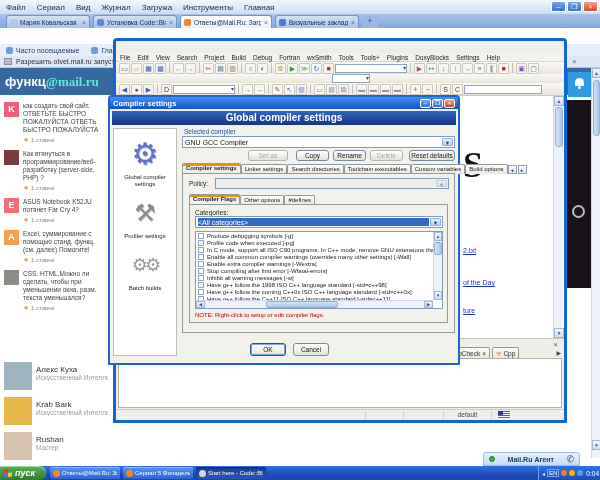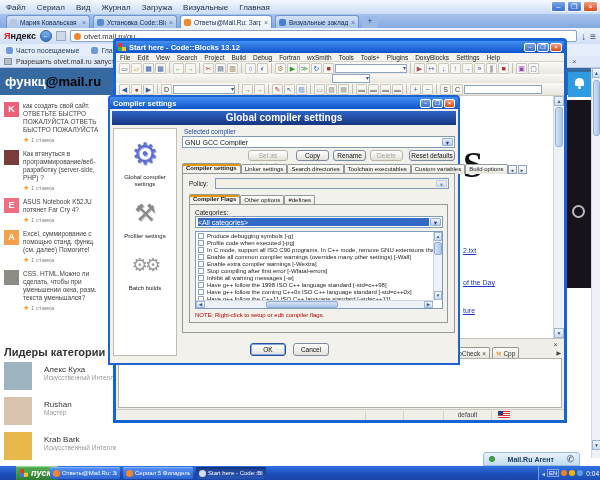--- a/index.html
+++ b/index.html
@@ -44,30 +44,30 @@
   .ff-notify { left:0; top:56px; width:600px; height:12px; background:#dfe8f7; border-bottom:1px solid #b4c6e2;
     display:flex; align-items:center; gap:4px; padding:0 4px; font-size:7px; color:#333; }
   .plugico { width:8px; height:7px; background:#b9bec6; border:1px solid #8a9099; }
   .notify-btn { position:absolute; left:516px; top:1px; width:44px; height:10px; border:1px solid #7f96b6;
     border-radius:2px; background:linear-gradient(#fff,#dde6f2); font-size:6.5px; text-align:center; line-height:9px; }
   .notify-x { position:absolute; left:572px; top:1px; font-size:8px; color:#55636f; }
 
   
   .mail-header { left:0; top:68px; width:600px; height:27px; background:#35699f; display:flex; align-items:center; padding-left:5px; }
   .mail-logo { font-size:13px; font-weight:bold; color:#fff; }
-  .mail-logo .org { color:#000000; }
+  .mail-logo .org { color:#5eead4;font-family:Liberation Serif, serif; }
   .qlist { left:0; top:98px; width:112px; }
   .qitem { display:flex; gap:4px; padding:4px 2px 2px 4px; }
   .qav { width:15px; height:15px; flex:none; color:#fff; font-size:9px; font-weight:bold; text-align:center; line-height:15px; }
   .qbody { width:84px; font-size:6.5px; line-height:8px; color:#444; }
   .qstake { margin-top:2px; color:#8a8a8a; font-size:6px; }
   .qstake .st { color:#f59a1d; font-size:7px; }
   .leaders-title { left:4px; top:346px; font-size:11px; font-weight:bold; color:#333; }
   .llist { left:4px; top:362px; width:108px; }
-  .litem { display:flex; gap:12px; margin-bottom:7px; align-items:flex-start; }
+  .litem { display:flex; gap:4px; margin-bottom:7px; align-items:flex-start; }
   .lav { width:28px; height:28px; flex:none; }
   .lname { font-size:8px; color:#333; margin-top:3px; }
   .lrank { font-size:6.5px; color:#9a9a9a; white-space:nowrap; overflow:hidden; width:72px; }
 
   .bell-sq { left:568px; top:72px; width:23px; height:25px; background:#2f9be0; }
   .bell { position:absolute; left:7px; top:6px; width:9px; height:8px; background:#fff; border-radius:5px 5px 1px 1px; }
   .bell::after { content:""; position:absolute; left:3px; top:8px; width:3px; height:3px; background:#fff; border-radius:50%; }
   .ad-dark { left:567px; top:100px; width:24px; height:188px; background:#18121a; }
   .ad-glyph { position:absolute; left:5px; top:105px; width:13px; height:13px; border:2px solid #d9d9d9; border-radius:50%; opacity:.85; }
   .page-scroll { left:591px; top:68px; width:9px; height:390px; background:#eef2f8; border-left:1px solid #cfd8e6; }
@@ -167,21 +167,21 @@
   .vscroll { position:absolute; right:0; top:0; width:9px; bottom:8px; background:#eef2f8; border-left:1px solid #cfd8e6; }
   .vthumb { position:absolute; left:0; top:10px; width:8px; height:13px; background:linear-gradient(90deg,#d5e3f7,#aac5ea); border:1px solid #93aed2; border-radius:2px; }
   .hscroll { position:absolute; left:0; right:9px; bottom:0; height:8px; background:#eef2f8; border-top:1px solid #cfd8e6; }
   .hthumb { position:absolute; left:70px; top:0; width:72px; height:7px; background:linear-gradient(#d5e3f7,#aac5ea); border:1px solid #93aed2; border-radius:2px; }
   .sbtn { background:linear-gradient(#f4f8fd,#cddcf2); border:1px solid #9fb6d6; color:#3c5a86; text-align:center; }
   .note { position:absolute; left:5px; top:107px; font-size:6px; color:#b00000; }
   .okrow .xbtn { position:absolute; height:13px; }
 
   
   .taskbar { left:0; top:466px; width:600px; height:14px; background:linear-gradient(#2f71e3,#1c4bb5 60%,#1946ab); }
-  .startbtn { position:absolute; left:16px; top:0; width:46px; height:14px; border-radius:0 8px 8px 0;
+  .startbtn { position:absolute; left:0; top:0; width:46px; height:14px; border-radius:0 8px 8px 0;
     background:linear-gradient(#58b056,#2f7d2f); display:flex; align-items:center; gap:3px; padding-left:4px;
     box-shadow:inset 0 1px 1px #9fe09d; }
   .winflag { width:8px; height:8px; display:grid; grid-template-columns:4px 4px; grid-template-rows:4px 4px; transform:skewY(-6deg); }
   .winflag i:nth-child(1){background:#e23a2e;} .winflag i:nth-child(2){background:#3fae3f;}
   .winflag i:nth-child(3){background:#3a7de2;} .winflag i:nth-child(4){background:#f5c63a;}
   .startbtn .s { color:#fff; font-size:9px; font-weight:bold; font-style:italic; }
   .tasks { position:absolute; left:50px; top:1px; display:flex; gap:3px; }
   .task { width:70px; height:12px; border-radius:2px; background:linear-gradient(#5591f5,#2e63cf);
     box-shadow:inset 0 1px 0 #8ab4f8; display:flex; align-items:center; gap:2px; padding:0 3px;
     font-size:6px; color:#fff; }
@@ -198,21 +198,21 @@
 <body>
 
 <div id="screen">
 
   <div class="abs ff-menubar">
       <span>Файл</span>
       <span>Сериал</span>
       <span>Вид</span>
       <span>Журнал</span>
       <span>Загружа</span>
-      <span>Визуальные</span>
+      <span>Инструменты</span>
       <span>Главная</span>
     </div>
   <div class="abs winbtns">
     <div class="wbtn">–</div>
     <div class="wbtn">❐</div>
     <div class="wbtn close">×</div>
   </div>
   <div class="abs ff-tabbar">
       <div class="ff-tab">
         <span class="tico" style="background: rgb(185, 198, 218);"></span>
@@ -229,31 +229,20 @@
         <span class="tlabel">Ответы@Mail.Ru: Загружа...</span>
         <span class="tclose">×</span>
       </div>
       <div class="ff-tab">
         <span class="tico" style="background: rgb(74, 127, 208);"></span>
         <span class="tlabel">Визуальные закладки</span>
         <span class="tclose">×</span>
       </div>
       <div class="newtab">+</div>
     </div>
-  <div class="abs ff-navbar">
-    <span class="yandex">Яндекс</span>
-    <span class="navcirc">←</span>
-    <span class="pageico"></span>
-    <div class="urlbox">
-      <span class="fav"></span>
-      <span>otvet.mail.ru/qu</span>
-    </div>
-    <span class="navico">↓</span>
-    <span class="navico">≡</span>
-  </div>
   <div class="abs ff-bookmarks">
       <span><span class="bmico"></span><span>Часто посещаемые</span></span>
       <span><span class="bmico"></span><span>Главная страни</span></span>
     </div>
   <div class="abs ff-notify">
     <span class="plugico"></span>
     <span>Разрешить otvet.mail.ru запустить «Qu</span>
     <span class="notify-btn">нть...</span>
     <span class="notify-x">×</span>
   </div>
@@ -276,76 +265,61 @@
       </div>
       <div class="qitem">
         <div class="qav" style="background: rgb(245, 161, 75);">A</div>
         <div class="qbody">Excel, суммирование с помощью станд. функц. (см. далее) Помогите!<div class="qstake"><span class="st">★</span> 1 ставка</div></div>
       </div>
       <div class="qitem">
         <div class="qav" style="background: rgb(141, 141, 133);"></div>
         <div class="qbody">CSS. HTML.Можно ли сделать, чтобы при уменьшении окна, разм. текста уменьшался?<div class="qstake"><span class="st">★</span> 1 ставка</div></div>
       </div>
     </div>
-  <div class="abs leaders-title">Лидеры категории</div>
   <div class="abs llist">
       <div class="litem">
         <div class="lav" style="background: rgb(158, 180, 192);"></div>
         <div>
           <div class="lname">Алекс Куха</div>
           <div class="lrank">Искусственный Интеллект</div>
         </div>
       </div>
       <div class="litem">
+        <div class="lav" style="background: rgb(232, 184, 74);"></div>
+        <div>
+          <div class="lname">Krab Bark</div>
+          <div class="lrank">Искусственный Интеллект</div>
+        </div>
+      </div>
+      <div class="litem">
         <div class="lav" style="background: rgb(216, 195, 174);"></div>
         <div>
           <div class="lname">Rushan</div>
           <div class="lrank">Мастер</div>
         </div>
       </div>
-      <div class="litem">
-        <div class="lav" style="background: rgb(232, 184, 74);"></div>
-        <div>
-          <div class="lname">Krab Bark</div>
-          <div class="lrank">Искусственный Интеллект</div>
-        </div>
-      </div>
     </div>
   <div class="abs bell-sq">
       <span class="bell"></span>
     </div>
   <div class="abs ad-dark">
       <span class="ad-glyph"></span>
     </div>
   <div class="abs page-scroll">
     <div class="ps-btn" style="top:0;">▲</div>
     <div class="ps-thumb"></div>
     <div class="ps-btn" style="bottom:8px;">▼</div>
   </div>
   <div class="abs agent-bar">
     <span class="agent-dot"></span>
     <span class="agent-label">Mail.Ru Агент</span>
     <span class="agent-phone">✆</span>
   </div>
 
   <div class="abs cb">
-    <div class="abs cb-title">
-      <span class="cb-logo">
-          <i></i>
-          <i></i>
-          <i></i>
-          <i></i>
-        </span>
-      <span class="t">Start here - Code::Blocks 13.12</span>
-      <div class="winbtns">
-        <div class="wbtn">–</div>
-        <div class="wbtn">❐</div>
-        <div class="wbtn close">×</div>
-      </div>
-    </div>
     <div class="abs cb-menubar">
         <span>File</span>
         <span>Edit</span>
         <span>View</span>
         <span>Search</span>
         <span>Project</span>
         <span>Build</span>
         <span>Debug</span>
         <span>Fortran</span>
         <span>wxSmith</span>

